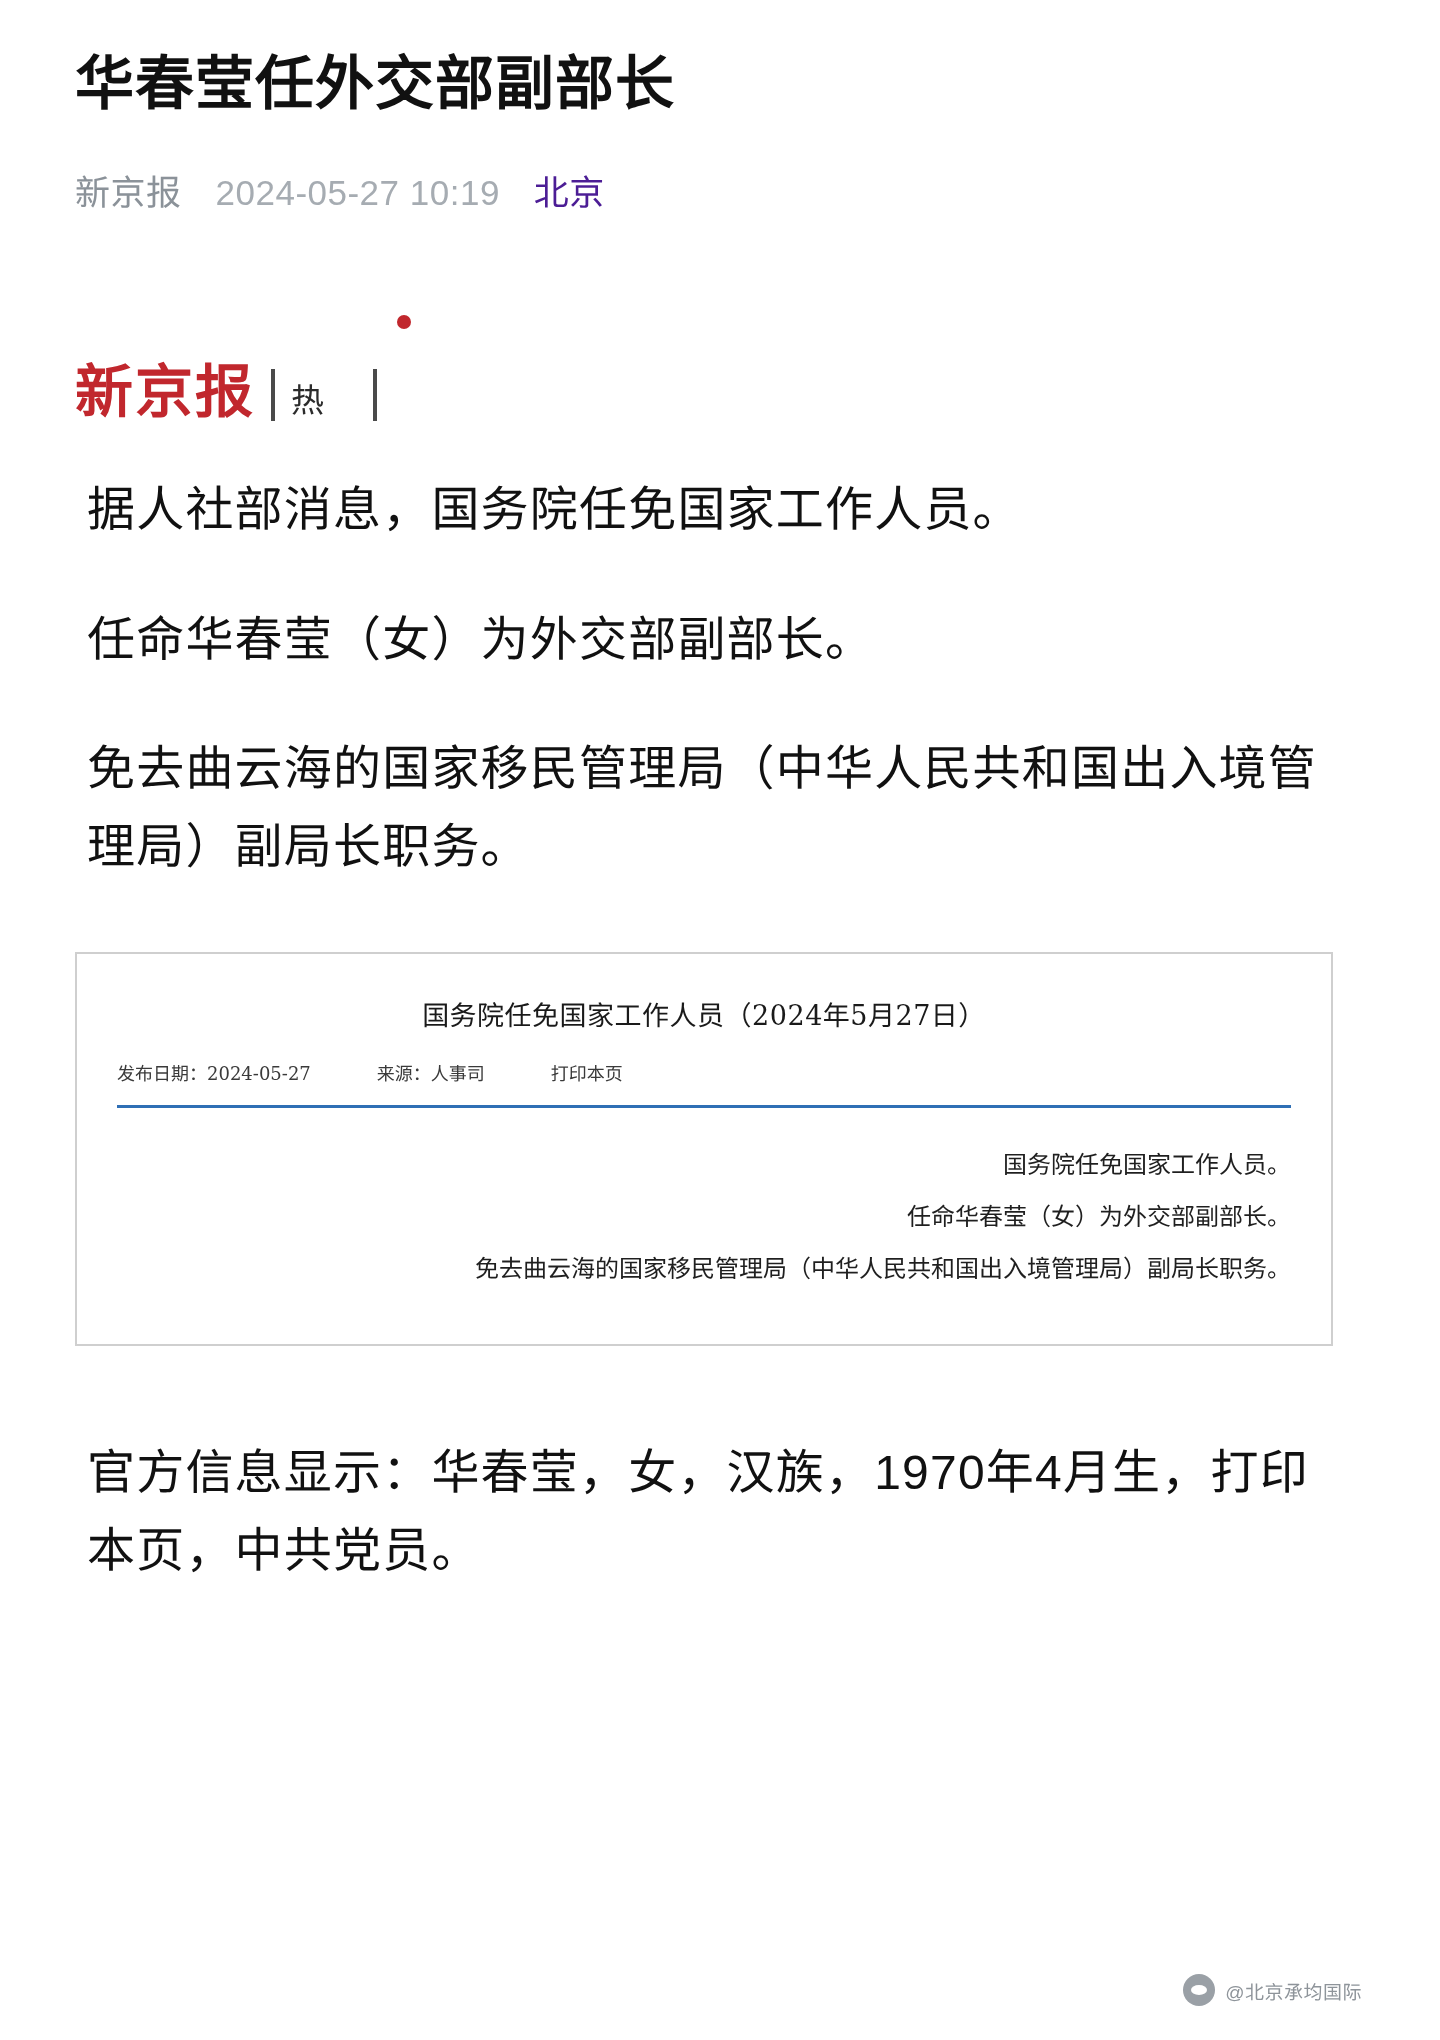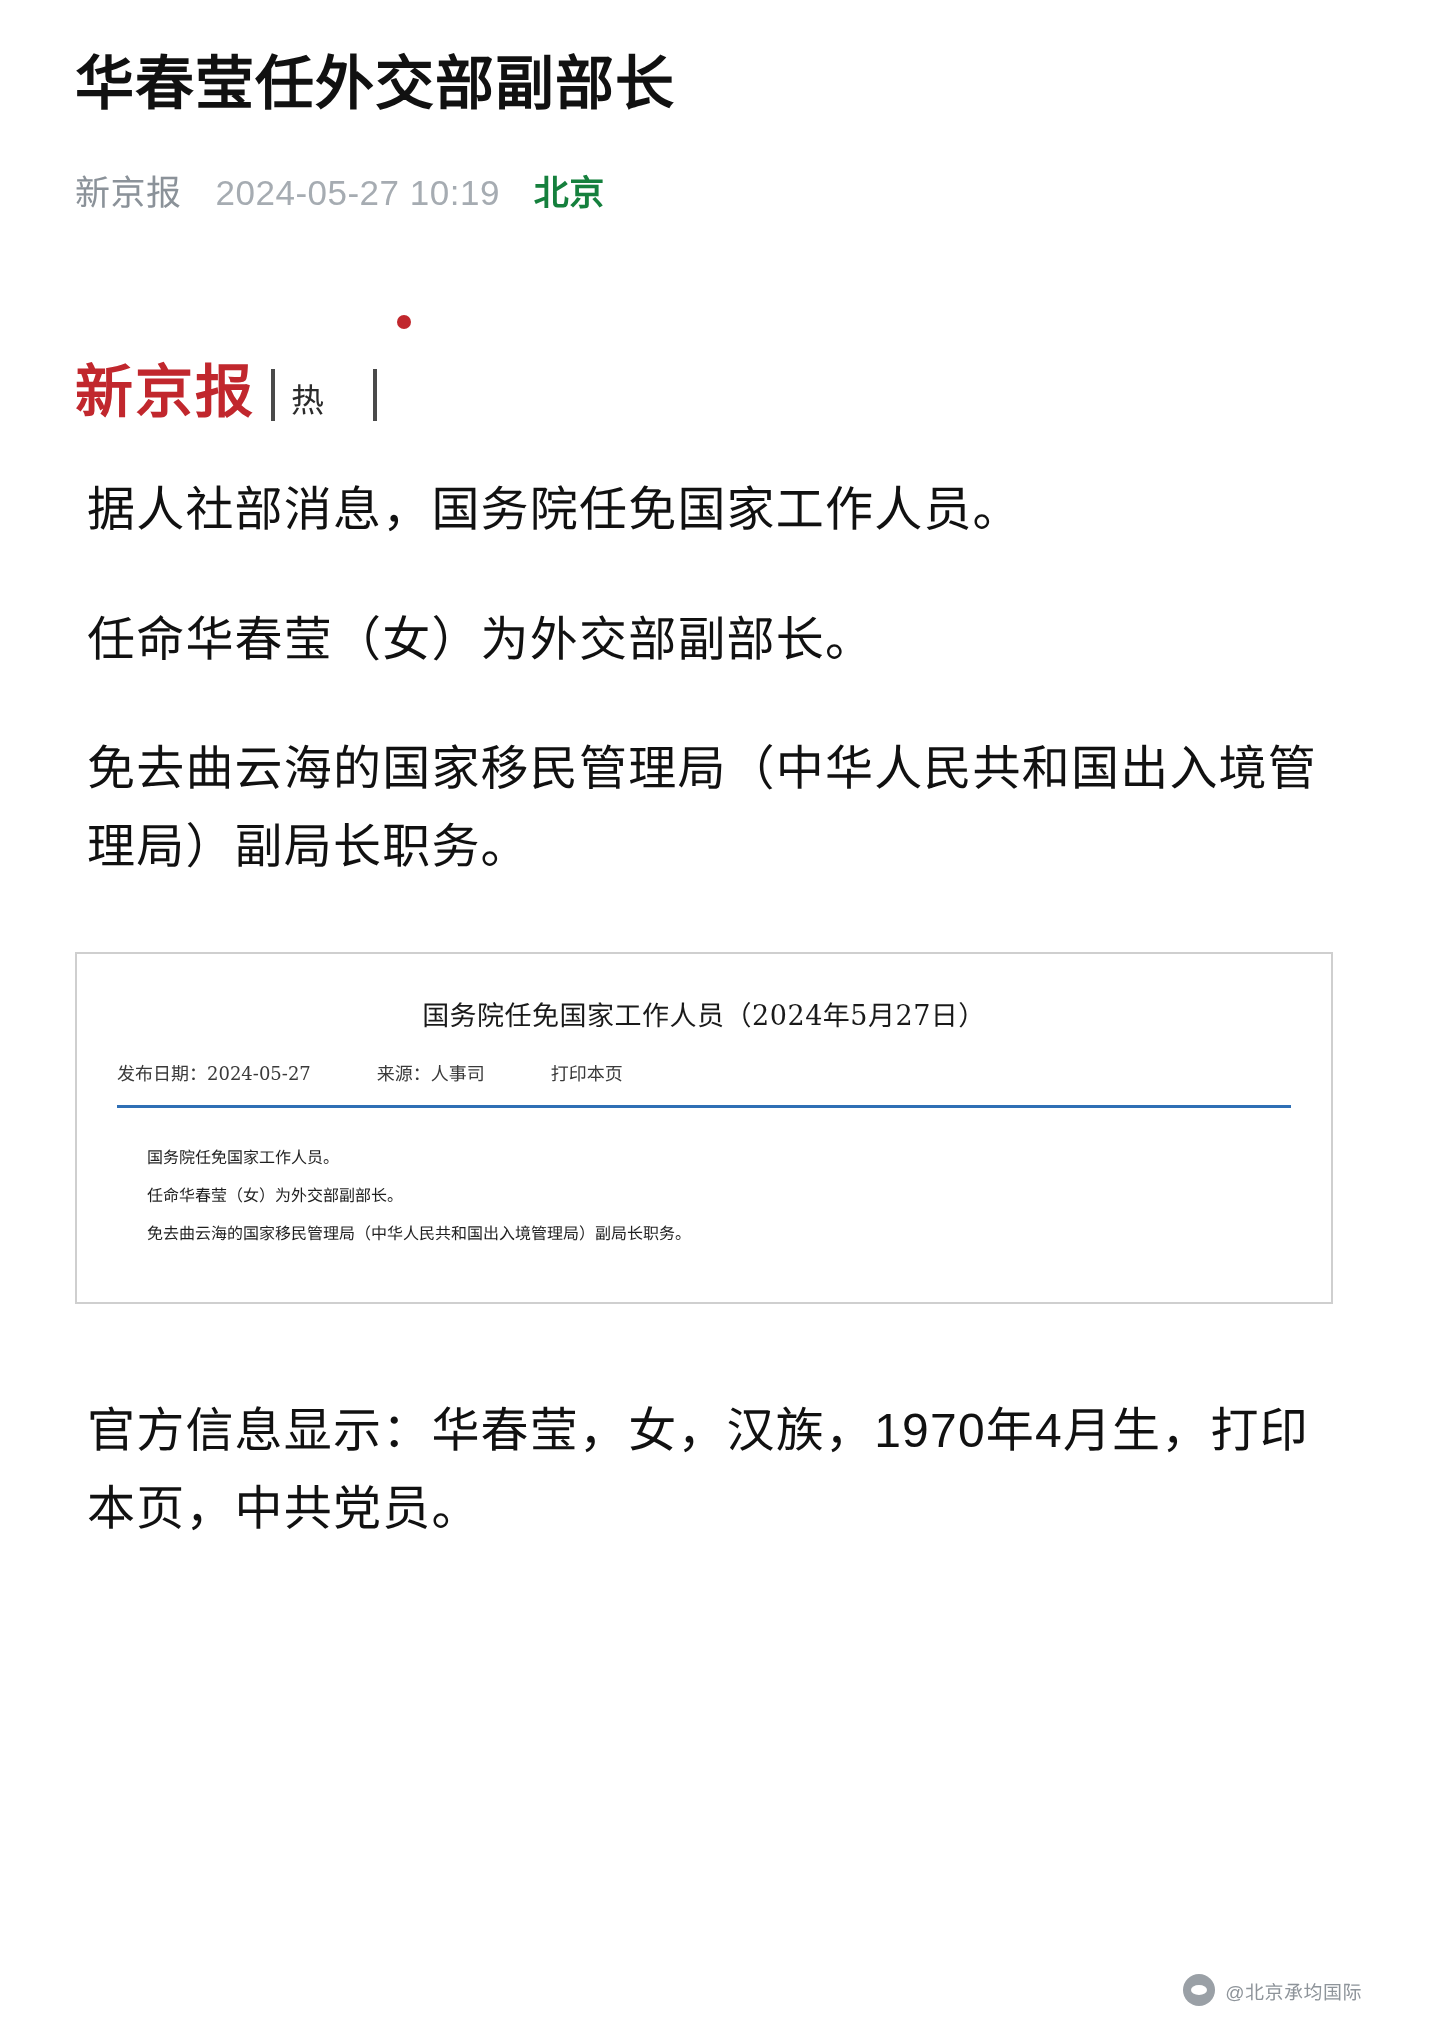--- a/index.html
+++ b/index.html
@@ -41,22 +41,21 @@
     color: #9aa0a6;
     letter-spacing: 0.5px;
   }
   .meta-source {
     color: #8b9299;
   }
   .meta-date {
     color: #a6acb2;
   }
   .meta-place {
-    color: #15803d;
-    font-weight: bold;
+    color: #4c1d95;
   }
 
   .logo-block {
     margin-top: 118px;
     display: flex;
     align-items: flex-end;
     height: 92px;
     position: relative;
   }
   .logo-xjb {
@@ -141,24 +140,25 @@
     height: 3px;
     background: #2f6fb5;
     margin-top: 20px;
   }
   .doc-body {
     margin-top: 36px;
     padding-left: 30px;
   }
   .doc-body p {
     margin: 0 0 10px 0;
-    font-size: 16px;
+    font-size: 24px;
     line-height: 1.75;
     color: #1f1f1f;
     font-family: "DejaVu Serif", "Liberation Serif", serif;
+    text-align: right;
   }
 
   .p4 {
     margin-top: 88px;
   }
 
   .watermark {
     position: absolute;
     right: 78px;
     bottom: 34px;

